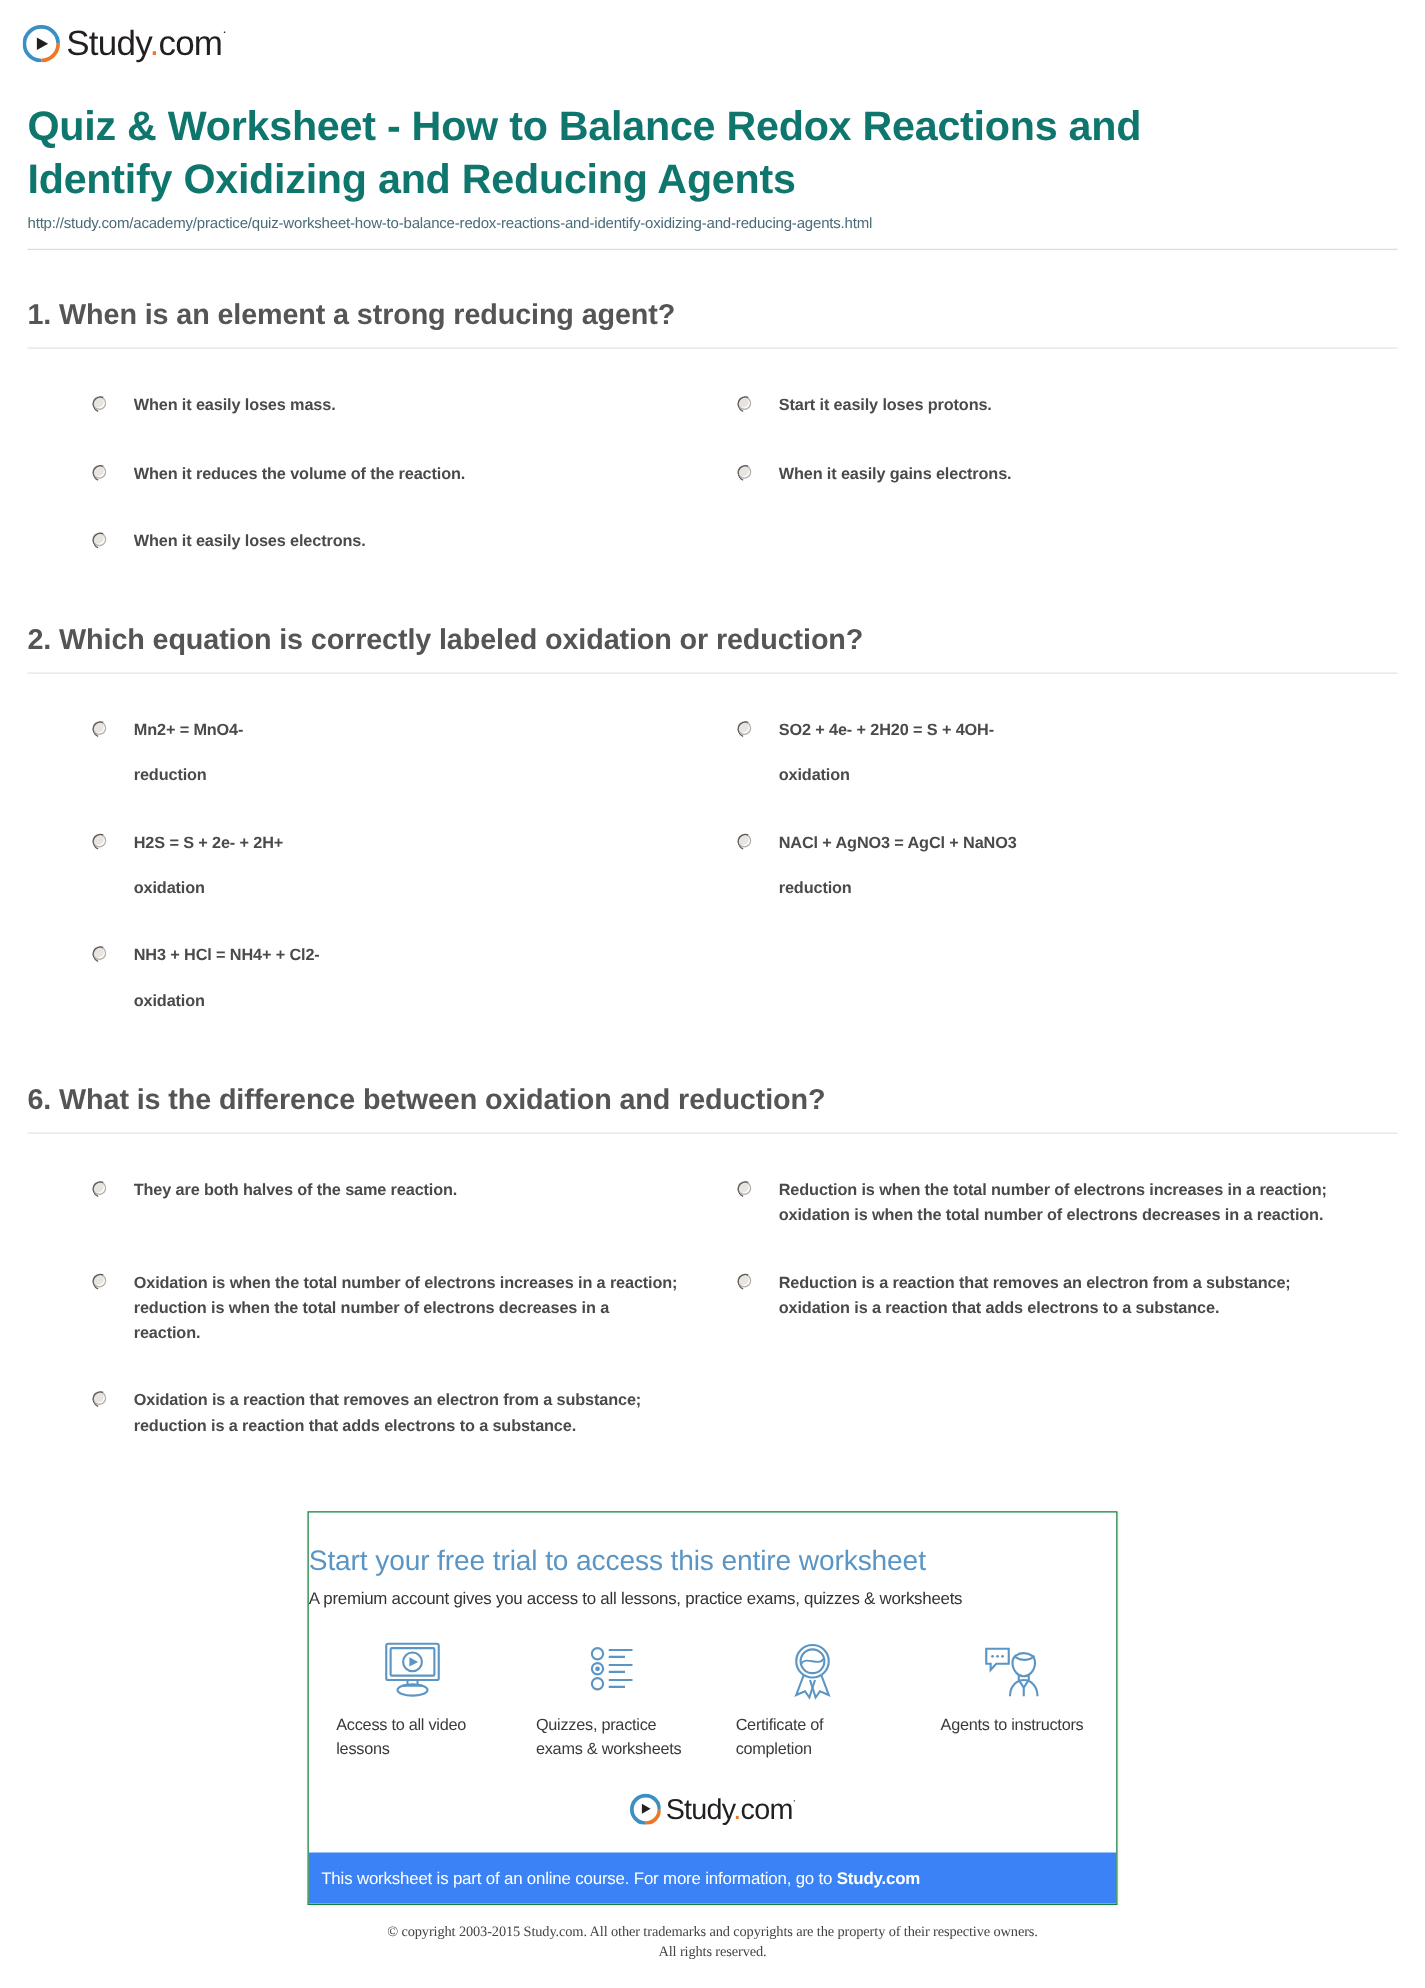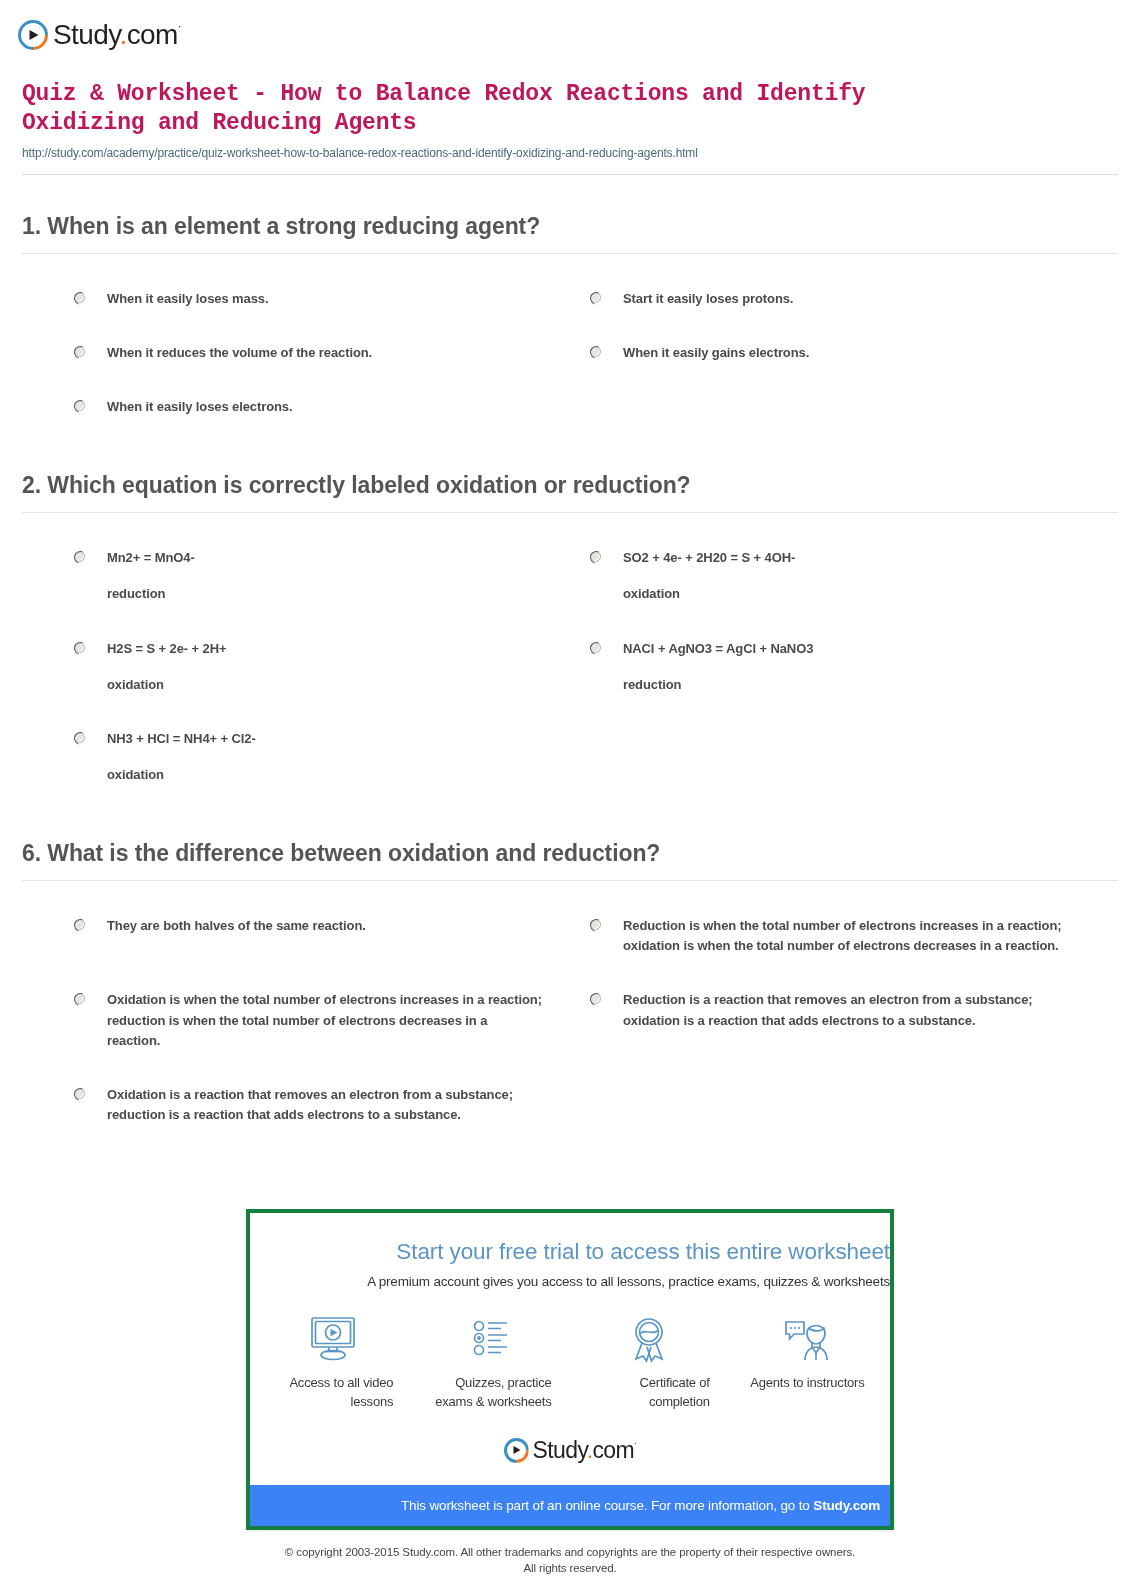--- a/index.html
+++ b/index.html
@@ -61,28 +61,27 @@
   .logo-word .tm {
     font-size: 11px;
     vertical-align: top;
     color: #231f20;
   }
 
   
   .sheet { padding: 0 22px; }
 
   .title {
-    font-size: 23px;
+    font-size: 33px;
     font-weight: bold;
-    color: #be185d;
+    color: #0f766e;
     line-height: 1.28;
     letter-spacing: -0.2px;
     margin: 24px 0 0 0;
     max-width: 900px;
-    font-family: Liberation Mono, monospace;
   }
   .url {
     font-size: 12px;
     color: #4a6b78;
     margin-top: 7px;
     letter-spacing: -0.15px;
     word-break: break-all;
   }
   .header-rule {
     border: 0; border-top: 1px solid #dcdcdc;
@@ -156,24 +155,24 @@
     position: absolute;
     left: 0; right: 0;
     top: 1209px;
     display: flex;
     flex-direction: column;
     align-items: center;
   }
   .promo-card {
     width: 648px;
     background: #ffffff;
-    border: 4px solid #15803d;
+    border: 1px solid #15803d;
     box-shadow: 0 1px 3px rgba(0,0,0,0.10);
     padding: 26px 0 0 0;
-    text-align: right;
+    text-align: left;
     overflow: hidden;
   }
   .promo-title {
     font-size: 22.5px;
     color: #5b95c4;
     font-weight: 400;
     letter-spacing: -0.1px;
   }
   .promo-sub {
     font-size: 13.5px;
@@ -230,20 +229,21 @@
   }
   .promo-banner b { font-weight: bold; }
 
   .copyright {
     margin-top: 14px;
     text-align: center;
     font-size: 11.5px;
     color: #444;
     line-height: 1.45;
     letter-spacing: -0.1px;
+    font-family: Liberation Serif, serif;
   }
 </style>
 </head>
 <body>
 
 <div class="top-logo">
   <span class="logo-mark">
     <span class="ring-blue"></span>
     <span class="ring-orange"></span>
     <span class="tri"></span>

